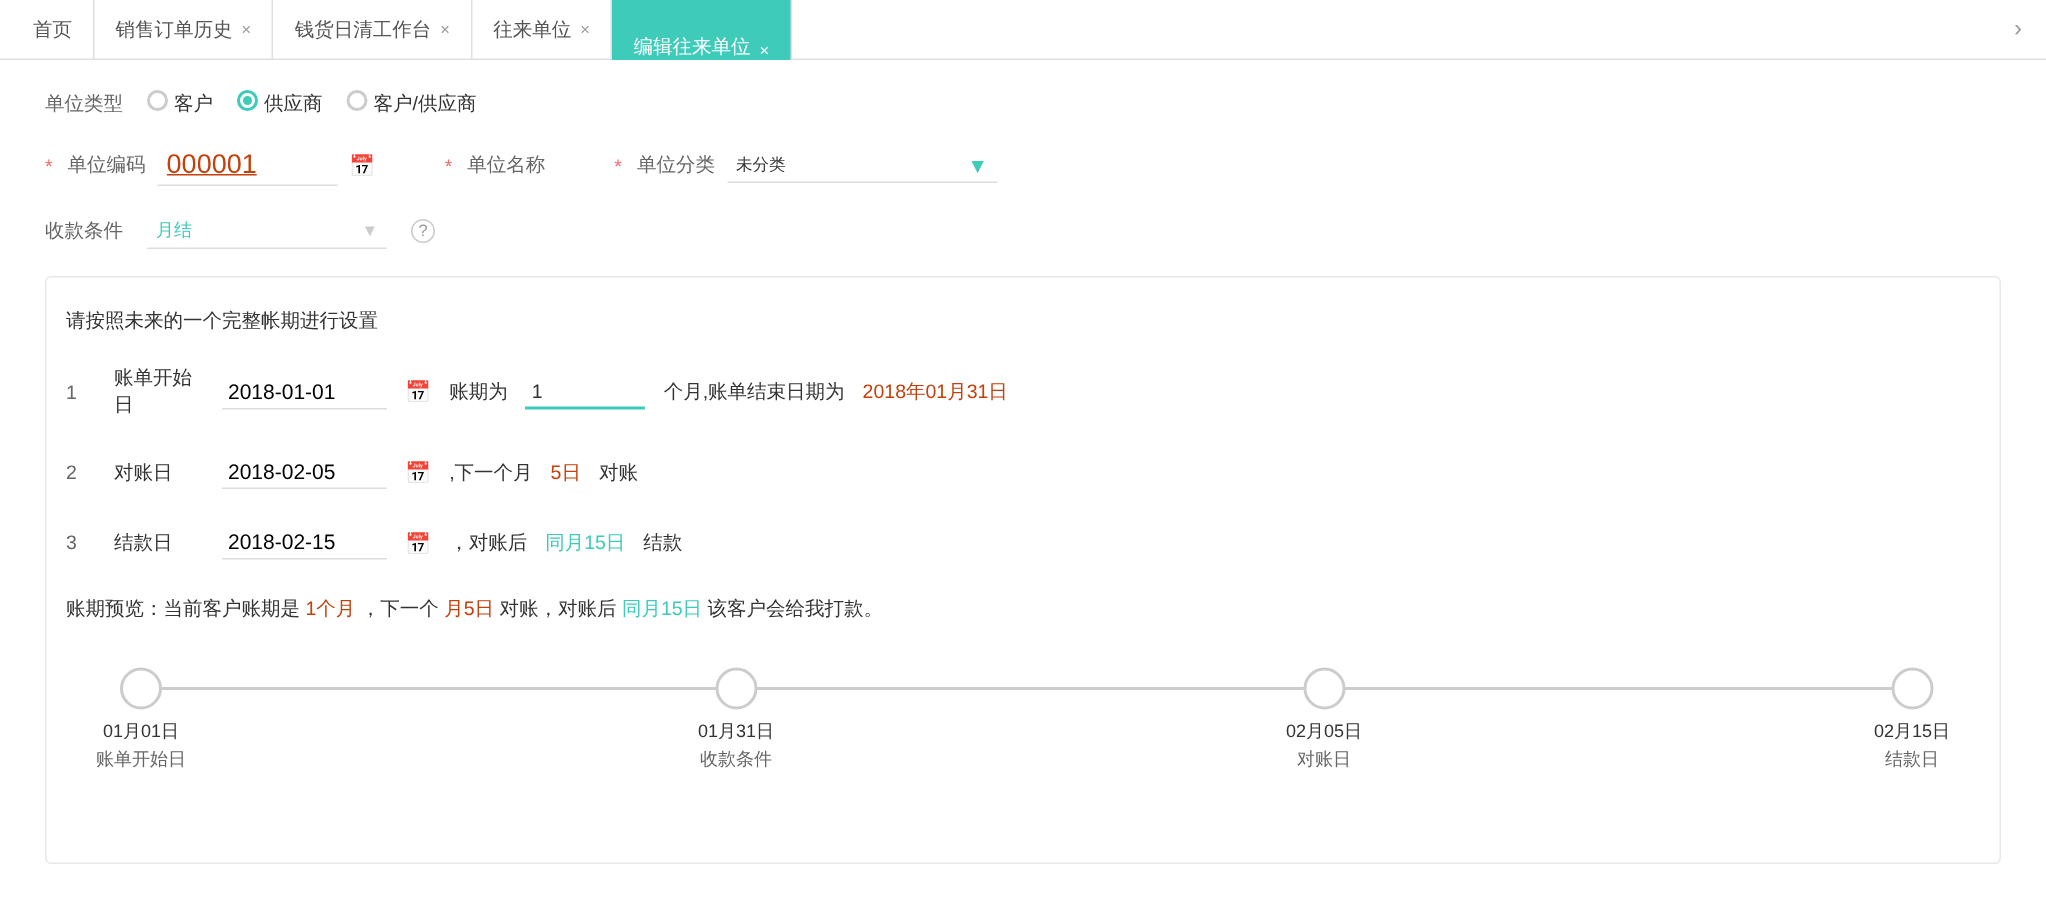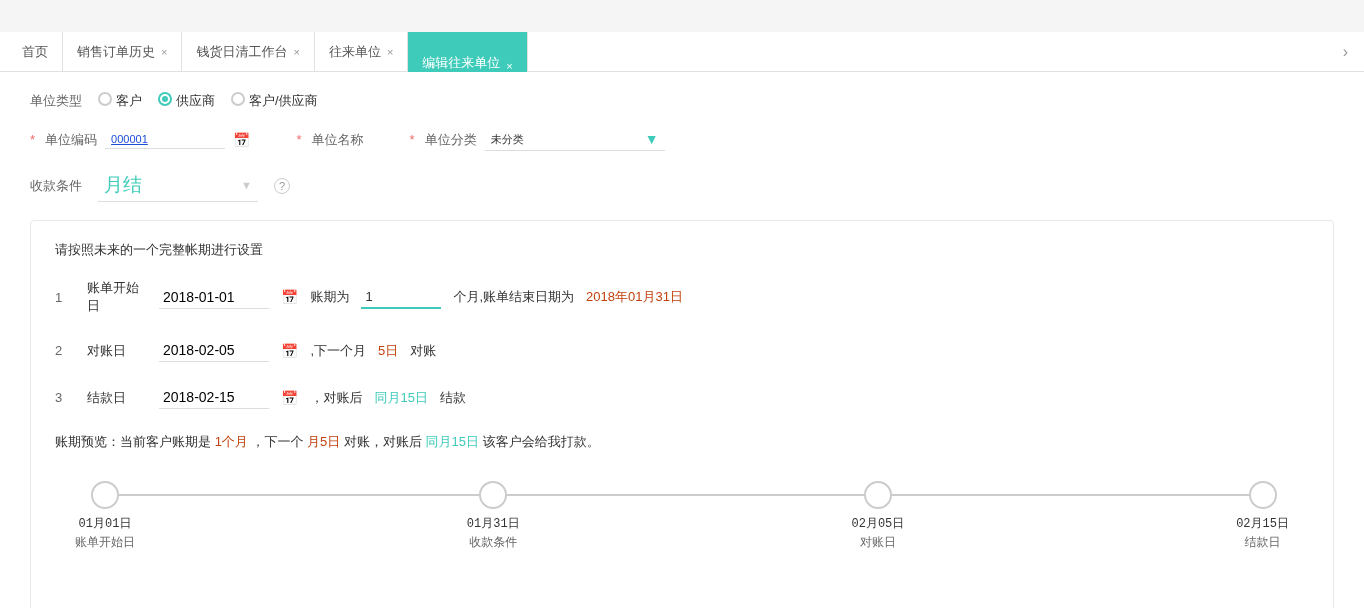--- a/index.html
+++ b/index.html
@@ -6,21 +6,20 @@
     body { font-family: 'Microsoft YaHei', Arial, sans-serif; font-size: 13px; color: #333; background: #f5f5f5; }
 
     
     .tabs-bar {
       display: flex;
       align-items: center;
       background: #fff;
       border-bottom: 1px solid #e0e0e0;
       height: 40px;
       padding: 0 8px;
-      margin-top: 32px;
     }
     .tab {
       display: flex;
       align-items: center;
       height: 40px;
       padding: 0 14px;
       cursor: pointer;
       font-size: 13px;
       color: #555;
       border-right: 1px solid #e0e0e0;
@@ -96,22 +95,22 @@
       width: 6px;
       height: 6px;
       border-radius: 50%;
       background: #3ECBBA;
     }
 
     .form-input {
       border: none;
       border-bottom: 1px solid #ddd;
       padding: 3px 6px;
-      font-size: 11px;
-      color: #1d4ed8;
+      font-size: 18px;
+      color: #c2410c;
       outline: none;
       background: transparent;
       width: 160px;
       text-decoration: underline;
     }
 
     .field-group {
       display: flex;
       align-items: center;
       gap: 8px;
@@ -127,21 +126,21 @@
       display: flex;
       align-items: center;
       border-bottom: 1px solid #ddd;
       padding: 3px 6px;
       min-width: 120px;
       cursor: pointer;
     }
     .select-field .select-value {
       flex: 1;
       color: #3ECBBA;
-      font-size: 19px;
+      font-size: 12px;
     }
     .select-chevron {
       color: #ccc;
       font-size: 11px;
     }
 
     
     .classify-select {
       display: flex;
       align-items: center;
@@ -167,21 +166,21 @@
       display: flex;
       align-items: center;
       justify-content: center;
       cursor: pointer;
     }
 
     
     .card {
       border: 1px solid #e8e8e8;
       border-radius: 4px;
-      padding: 20px 24px;
+      padding: 20px 13px;
     }
     .card-title {
       font-size: 13px;
       color: #333;
       margin-bottom: 20px;
     }
 
     
     .setting-row {
       display: flex;
@@ -256,21 +255,20 @@
       font-size: 11px;
       color: #666;
       position: relative;
       z-index: 1;
     }
     .tl-label {
       font-size: 12px;
       color: #333;
       margin-top: 6px;
       white-space: nowrap;
-      font-family: Liberation Mono, monospace;
     }
     .tl-sublabel {
       font-size: 12px;
       color: #666;
       margin-top: 2px;
       white-space: nowrap;
     }
   </style>
 </head>
 <body>

